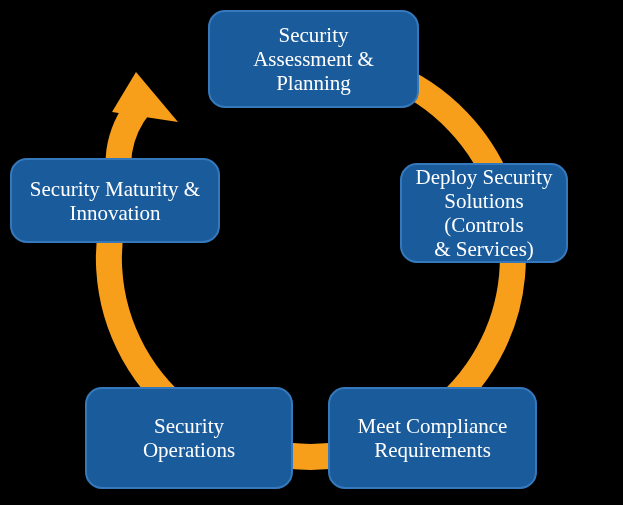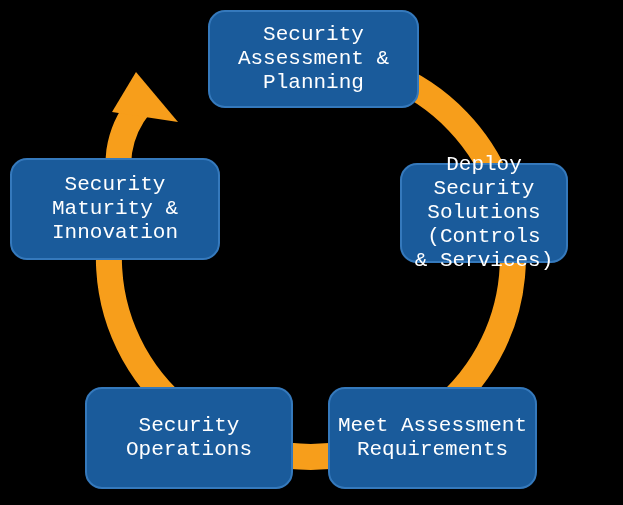--- a/index.html
+++ b/index.html
@@ -6,21 +6,21 @@
     margin: 0;
     padding: 0;
     background: var(--bg, #000000);
   }
   .stage {
     position: relative;
     width: 623px;
     height: 505px;
     background: var(--bg, #000000);
     overflow: hidden;
-    font-family: Liberation Mono, monospace;
+    font-family: Liberation Serif, serif;
     border-radius: 11px;
   }
   .ring-svg {
     position: absolute;
     left: 0;
     top: 0;
     width: 623px;
     height: 505px;
     display: block;
   }
@@ -39,21 +39,21 @@
     line-height: 24px;
   }
   .node .label {
     white-space: pre-line;
     padding: 2px 6px;
   }
   .node-top          { left: 208px; top: 10px;  width: 211px; height: 98px; }
   .node-right        { left: 400px; top: 163px; width: 168px; height: 100px; }
   .node-bottom-right { left: 328px; top: 387px; width: 209px; height: 102px; }
   .node-bottom-left  { left: 85px;  top: 387px; width: 208px; height: 102px; }
-  .node-left         { left: 10px;  top: 158px; width: 210px; height: 102px; }
+  .node-left         { left: 10px;  top: 158px; width: 210px; height: 85px; }
 </style>
 </head>
 <body>
 
 <div class="stage">
 
   <svg class="ring-svg" viewBox="0 0 623 505" aria-hidden="true">
 
     <path d="M 304 59 A 202 199 0 1 1 121 190" fill="none" stroke-width="26" stroke-linecap="butt" stroke="#F79E1B"></path>
 
@@ -68,21 +68,21 @@
 Planning</span>
   </div>
 
   <div class="node node-right">
     <span class="label">Deploy Security
 Solutions (Controls
 &amp; Services)</span>
   </div>
 
   <div class="node node-bottom-right">
-    <span class="label">Meet Assessment
+    <span class="label">Meet Compliance
 Requirements</span>
   </div>
 
   <div class="node node-bottom-left">
     <span class="label">Security
 Operations</span>
   </div>
 
   <div class="node node-left">
     <span class="label">Security Maturity &amp;

